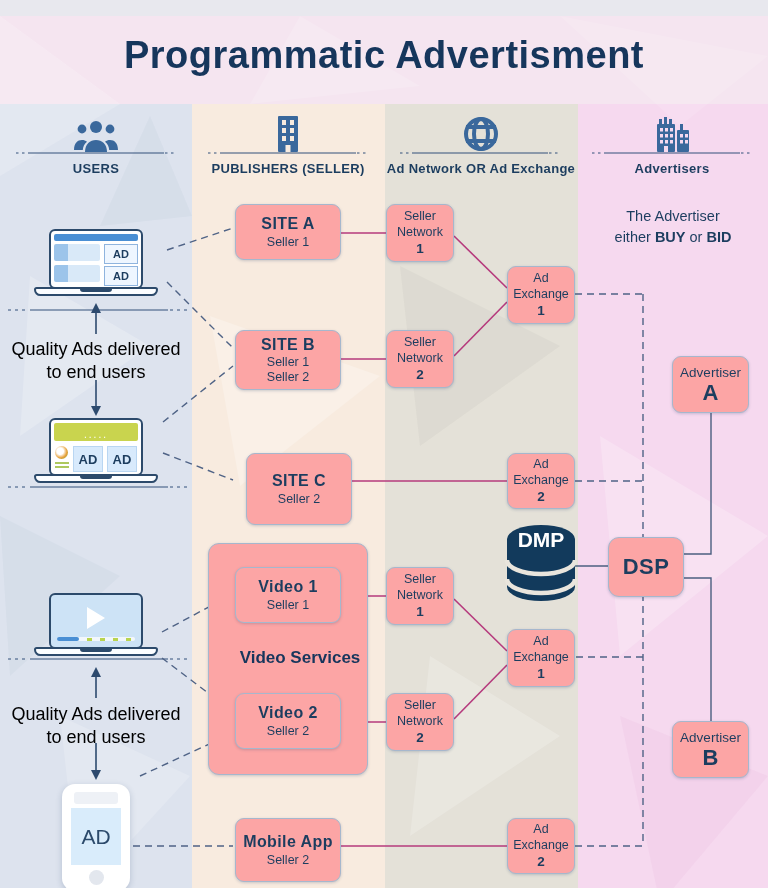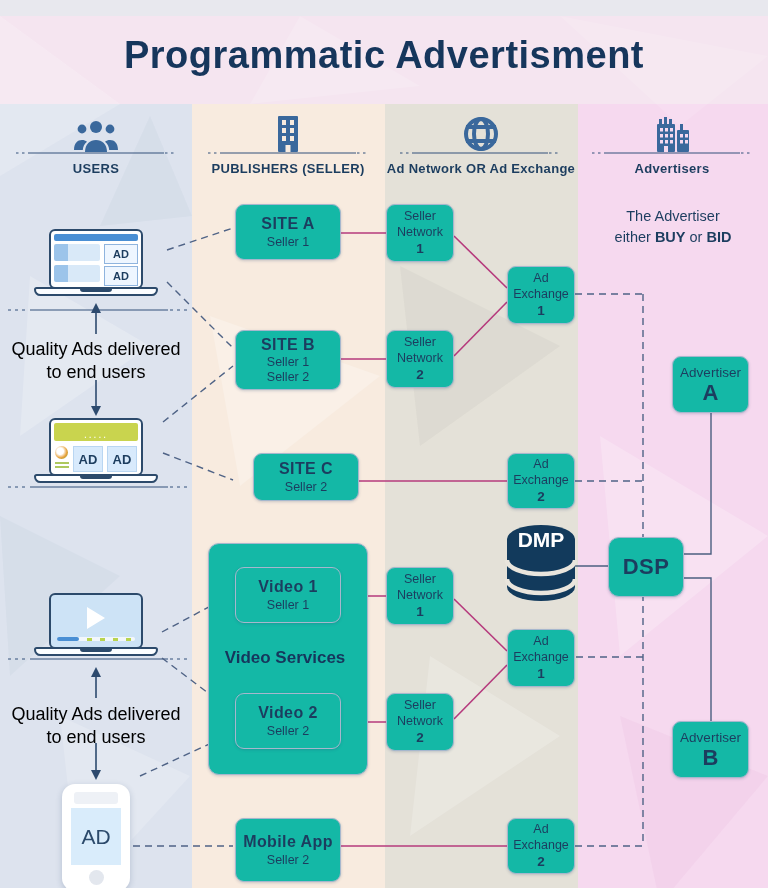--- a/index.html
+++ b/index.html
@@ -15,30 +15,30 @@
 
   .page-title{position:absolute;top:18px;left:0;width:768px;text-align:center;
     font-size:38px;font-weight:800;color:#16365c;letter-spacing:.5px;}
 
   
   .colhead{position:absolute;top:98px;width:192px;text-align:center;color:#1c3d5f;}
   .colhead .icn{height:38px;display:flex;align-items:flex-end;justify-content:center;}
   .colhead .lbl{margin-top:9px;font-size:13px;font-weight:700;letter-spacing:.3px;}
 
   
-  .node{position:absolute;background:#14b8a6;border:1.5px solid #a6b7cd;border-radius:9px;
+  .node{position:absolute;background:#fca5a5;border:1.5px solid #a6b7cd;border-radius:9px;
     box-shadow:0 1px 3px rgba(35,64,105,.22);display:flex;flex-direction:column;
     align-items:center;justify-content:center;color:#1c3d5f;text-align:center;box-sizing:border-box;}
   .t-big{font-weight:800;font-size:16px;letter-spacing:.4px;}
   .t-sub{font-size:12.5px;margin-top:2px;line-height:1.2;}
   .t-sm{font-size:12.5px;line-height:1.25;}
   .t-num{font-weight:800;font-size:13.5px;line-height:1.2;}
   .t-letter{font-weight:800;font-size:22px;line-height:1.05;}
   .t-dsp{font-weight:800;font-size:22px;letter-spacing:.5px;}
-  .vs-label{position:absolute;left:205px;top:632px;width:160px;text-align:center;
+  .vs-label{position:absolute;left:220px;top:632px;width:160px;text-align:center;
     font-size:17px;font-weight:800;color:#16365c;}
 
   .note{position:absolute;left:582px;top:190px;width:182px;text-align:center;
     color:#1c3d5f;font-size:14.5px;line-height:1.45;}
   .note b{font-weight:800;}
 
   .quality{position:absolute;width:192px;left:0;text-align:center;color:#000000;
     font-size:18px;line-height:1.3;}
 
   
@@ -300,21 +300,21 @@
 
   <div class="node" style="left:235px;top:188px;width:106px;height:56px;">
     <div class="t-big">SITE A</div>
     <div class="t-sub">Seller 1</div>
   </div>
   <div class="node" style="left:235px;top:314px;width:106px;height:60px;">
     <div class="t-big">SITE B</div>
     <div class="t-sub" style="margin-top:1px;">Seller 1</div>
     <div class="t-sub" style="margin-top:0;">Seller 2</div>
   </div>
-  <div class="node" style="left:253px;top:437px;width:106px;height:48px;">
+  <div class="node" style="left:246px;top:437px;width:106px;height:72px;">
     <div class="t-big">SITE C</div>
     <div class="t-sub">Seller 2</div>
   </div>
 
   <div class="node" style="left:208px;top:527px;width:160px;height:232px;border-radius:11px;justify-content:flex-start;"></div>
   <div class="node" style="left:235px;top:551px;width:106px;height:56px;">
     <div class="t-big">Video 1</div>
     <div class="t-sub">Seller 1</div>
   </div>
   <div class="vs-label">Video Services</div>

